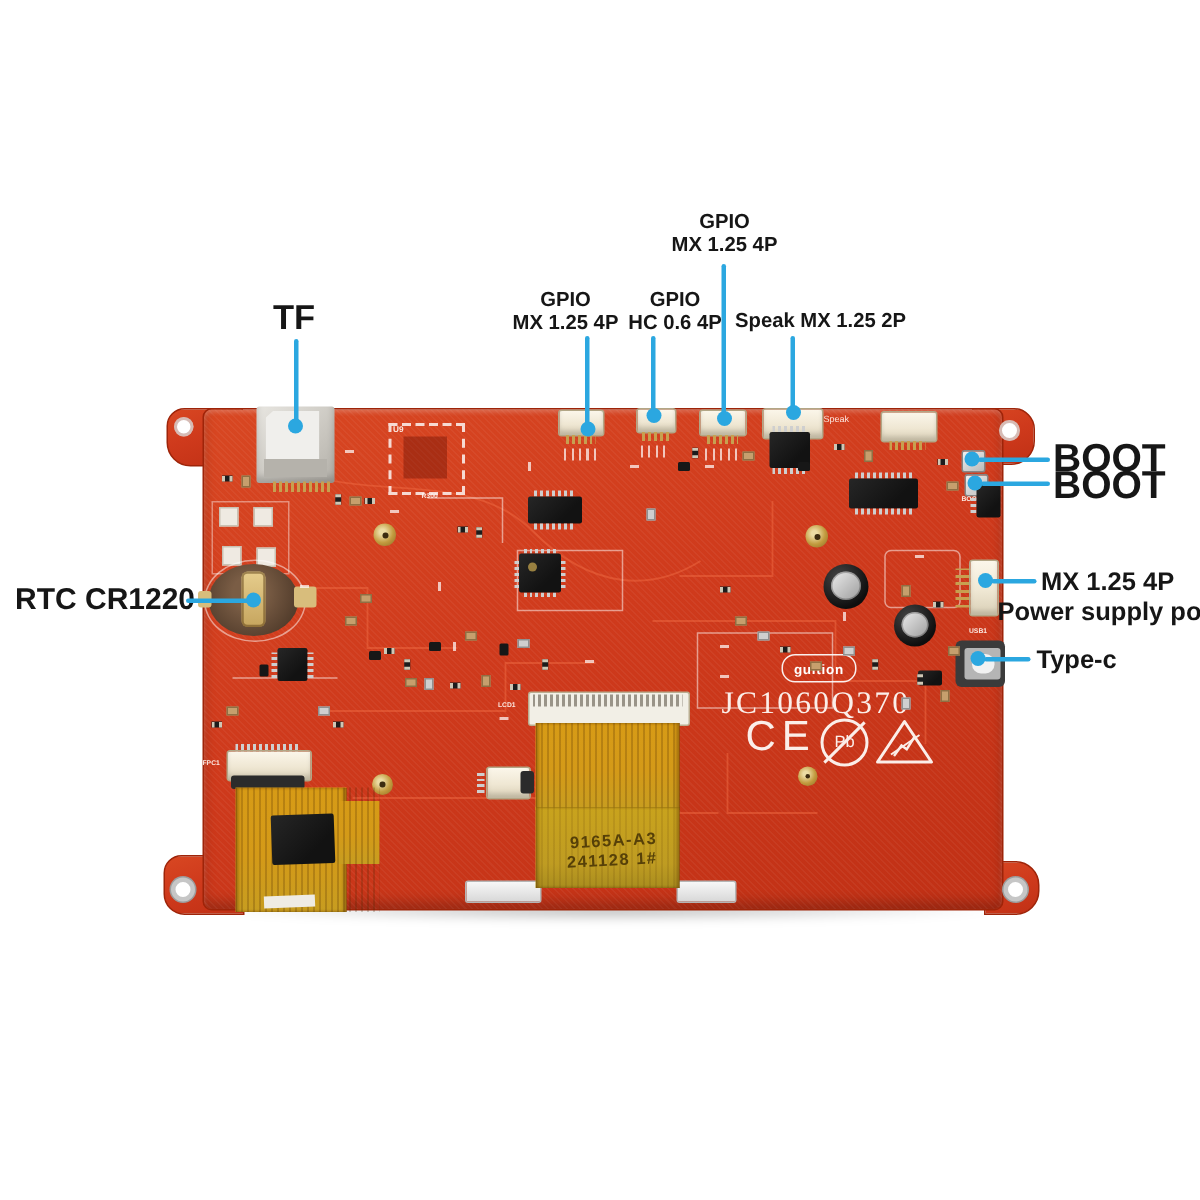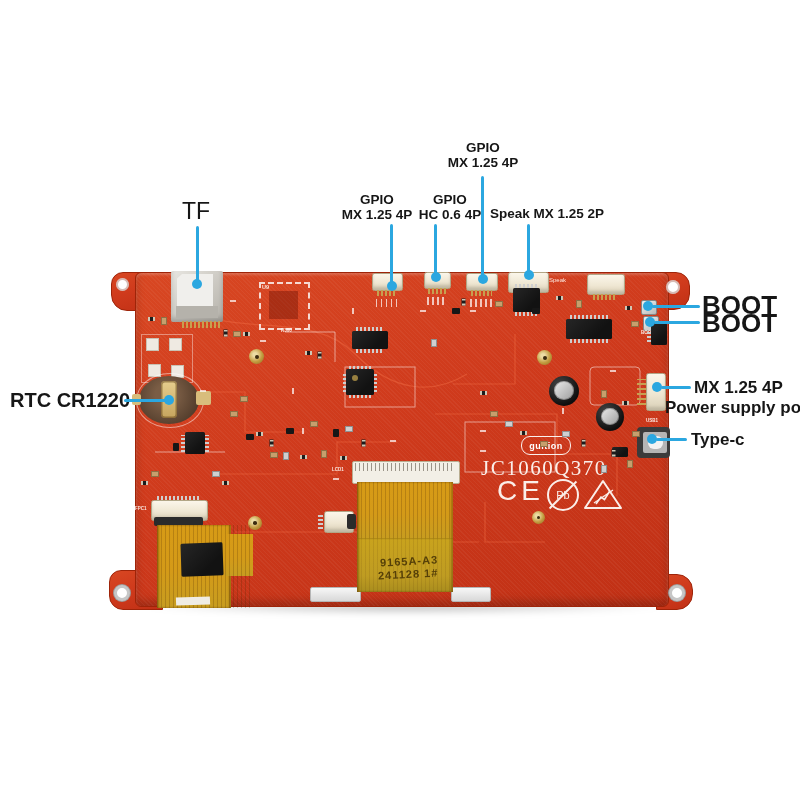--- a/index.html
+++ b/index.html
@@ -302,21 +302,21 @@
       <div style="position:absolute;left:390px;top:440px;width:6px;height:2px;background:rgba(255,255,255,.7);"></div>
       <div style="position:absolute;left:480px;top:430px;width:6px;height:2px;background:rgba(255,255,255,.7);"></div>
       <div style="position:absolute;left:560px;top:410px;width:6px;height:2px;background:rgba(255,255,255,.7);transform:rotate(90deg);"></div>
       <div style="position:absolute;left:610px;top:370px;width:6px;height:2px;background:rgba(255,255,255,.7);"></div>
       <div style="position:absolute;left:200px;top:390px;width:6px;height:2px;background:rgba(255,255,255,.7);"></div>
       <div style="position:absolute;left:290px;top:390px;width:6px;height:2px;background:rgba(255,255,255,.7);transform:rotate(90deg);"></div>
       <div style="position:absolute;left:333px;top:478px;width:6px;height:2px;background:rgba(255,255,255,.7);"></div>
       <div style="position:absolute;left:480px;top:450px;width:6px;height:2px;background:rgba(255,255,255,.7);"></div>
     </div>
 
-  <div class="co-label" style="left:174px;top:199px;width:44px;text-align:center;font-size:23px;font-weight:400;">TF</div>
+  <div class="co-label" style="left:174px;top:199px;width:44px;text-align:center;font-size:23px;font-weight:700;">TF</div>
   <div class="co-line-v" style="left:196px;top:226px;height:55px;"></div>
   <div class="co-dot" style="left:192px;top:279px;"></div>
 
   <div class="co-label two" style="left:428px;top:140px;">
     <div>GPIO</div>
     <div>MX 1.25 4P</div>
   </div>
   <div class="co-line-v" style="left:481px;top:176px;height:101px;"></div>
   <div class="co-dot" style="left:478px;top:274px;"></div>
 

